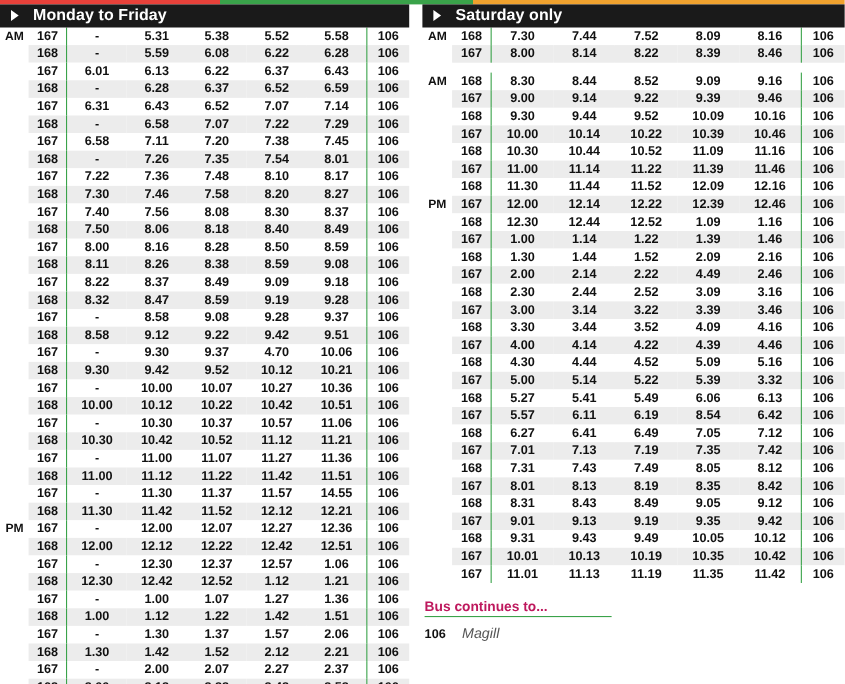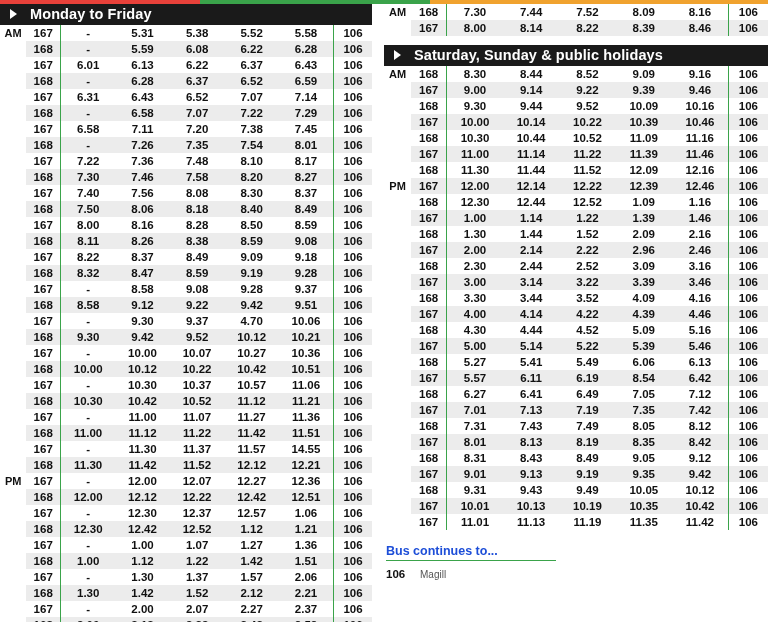--- a/index.html
+++ b/index.html
@@ -91,39 +91,40 @@
   
   table.tt { border-top: none; }
 
   .continues {
     margin-top: 14px;
     padding-left: 2px;
   }
   .continues .ctitle {
     font-weight: bold;
     font-size: 12.5px;
-    color: #1d4ed8;
+    color: #be185d;
     padding-bottom: 2px;
     border-bottom: 1.5px solid #3aa34a;
     width: 170px;
   }
   .continues .crow {
     display: flex;
     align-items: baseline;
     margin-top: 7px;
   }
   .continues .cnum {
     font-weight: bold;
     font-size: 11.5px;
     width: 34px;
     color: #111;
   }
   .continues .cname {
-    font-size: 10px;
+    font-size: 13px;
     color: #555;
+    font-style: italic;
   }
   .spacer-sm { height: 9px; }
 </style>
 </head>
 <body>
 
 <div class="page">
 
   <div class="topstrip" id="topstrip">
       <span style="background: rgb(232, 65, 58); width: 200px;"></span>
@@ -518,20 +519,24 @@
               <td class="time">2.22</td>
               <td class="time">2.42</td>
               <td class="time">2.52</td>
               <td class="lastcol">106</td>
             </tr>
           </tbody>
       </table>
     </div>
 
     <div class="col-right">
+      <div class="section-header">
+        <span class="arrow"></span>
+        <span>Saturday only</span>
+      </div>
       <table class="tt">
         <tbody id="sat-body">
             <tr class="plain">
               <td class="ampm">AM</td>
               <td class="route">168</td>
               <td class="time">7.30</td>
               <td class="time">7.44</td>
               <td class="time">7.52</td>
               <td class="time">8.09</td>
               <td class="time">8.16</td>
@@ -545,24 +550,20 @@
               <td class="time">8.22</td>
               <td class="time">8.39</td>
               <td class="time">8.46</td>
               <td class="lastcol">106</td>
             </tr>
           </tbody>
       </table>
 
       <div class="spacer-sm"></div>
 
-      <div class="section-header">
-        <span class="arrow"></span>
-        <span>Saturday, Sunday &amp; public holidays</span>
-      </div>
       <table class="tt">
         <tbody id="sun-body">
             <tr class="plain">
               <td class="ampm">AM</td>
               <td class="route">168</td>
               <td class="time">8.30</td>
               <td class="time">8.44</td>
               <td class="time">8.52</td>
               <td class="time">9.09</td>
               <td class="time">9.16</td>
@@ -667,21 +668,21 @@
               <td class="time">2.09</td>
               <td class="time">2.16</td>
               <td class="lastcol">106</td>
             </tr>
             <tr class="band">
               <td class="ampm"></td>
               <td class="route">167</td>
               <td class="time">2.00</td>
               <td class="time">2.14</td>
               <td class="time">2.22</td>
-              <td class="time">2.96</td>
+              <td class="time">4.49</td>
               <td class="time">2.46</td>
               <td class="lastcol">106</td>
             </tr>
             <tr class="plain">
               <td class="ampm"></td>
               <td class="route">168</td>
               <td class="time">2.30</td>
               <td class="time">2.44</td>
               <td class="time">2.52</td>
               <td class="time">3.09</td>
@@ -728,21 +729,21 @@
               <td class="time">5.16</td>
               <td class="lastcol">106</td>
             </tr>
             <tr class="band">
               <td class="ampm"></td>
               <td class="route">167</td>
               <td class="time">5.00</td>
               <td class="time">5.14</td>
               <td class="time">5.22</td>
               <td class="time">5.39</td>
-              <td class="time">5.46</td>
+              <td class="time">3.32</td>
               <td class="lastcol">106</td>
             </tr>
             <tr class="plain">
               <td class="ampm"></td>
               <td class="route">168</td>
               <td class="time">5.27</td>
               <td class="time">5.41</td>
               <td class="time">5.49</td>
               <td class="time">6.06</td>
               <td class="time">6.13</td>

